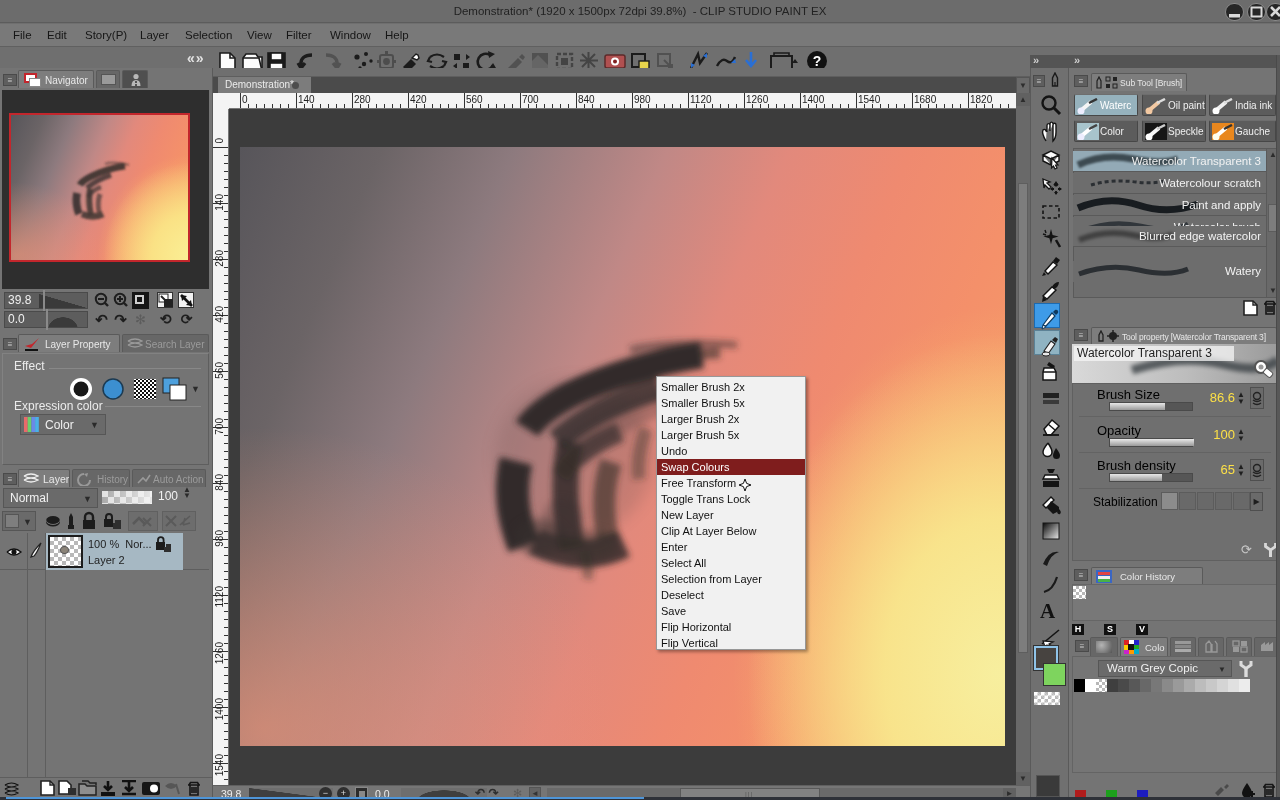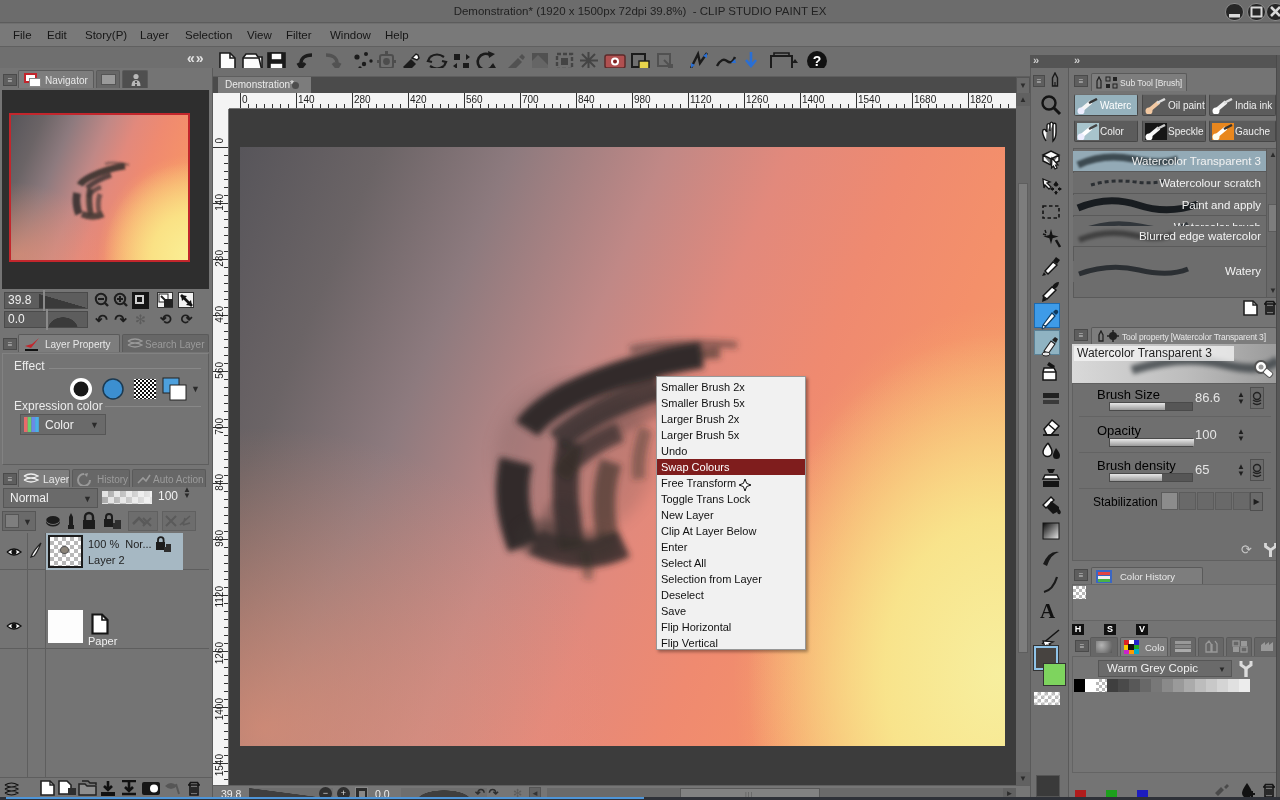--- a/index.html
+++ b/index.html
@@ -73,21 +73,21 @@
 #toolstrip{left:1030px;top:68px;width:38px;height:729px;background:#707070;border-left:1px solid #5a5a5a;overflow:hidden}
 
 #rightdock{left:1068px;top:68px;width:212px;height:729px;background:#747474;border-left:1px solid #5a5a5a;overflow:hidden}
 .stbtn{position:absolute;width:64px;height:22px;background:#5c5c5c;border:1px solid #474747;border-top-color:#6e6e6e;border-radius:2px;color:#efefef;font-size:11px;white-space:nowrap;overflow:hidden}
 .stbtn .lbl{position:absolute;left:25px;top:5px;font-size:10px}
 .stbtn.sel{background:#96b2bd;color:#fff}
 .bitem{position:absolute;left:4px;width:193px;height:21px;background:#6d6d6d;border-bottom:1px solid #5a5a5a;color:#f2f2f2;font-size:11.5px}
 .bitem .nm{position:absolute;right:5px;top:4px}
 .bitem.sel{background:#93aab6}
 .tp-label{position:absolute;font-size:13px;color:#000000}
-.tp-val{position:absolute;font-size:13px;color:#e5e5e5;}
+.tp-val{position:absolute;font-size:13px;color:#fde047;text-align:right}
 .tp-slider{position:absolute;height:9px;background:#565656;border:1px solid #4a4a4a}
 .tp-slider .fill{position:absolute;left:0;top:0;height:100%;background:linear-gradient(to bottom,#e8e8e8,#9a9a9a)}
 .spin{position:absolute;width:11px;color:#1e1e1e;font-size:8px;line-height:7px}
 .presbtn{position:absolute;width:14px;height:22px;background:#6a6a6a;border:1px solid #4f4f4f}
 
 #vidline{left:0;top:797px;width:1280px;height:3px;background:#2e3138}
 #vidline .blue{position:absolute;left:6px;top:0px;width:638px;height:2px;background:#4e95d8}
 </style></head>
 <body>
 <svg width="0" height="0" style="position:absolute">
@@ -424,32 +424,20 @@
           <span style="position:absolute;left:10px;top:9px;width:9px;height:8px;border-radius:50%;background:#8a8378;border:1px solid #555"></span>
         </div>
       <div class="ltext" style="top:5px;color:#1f1f1f">100 %&nbsp; Nor...</div>
       <div style="position:absolute;left:154px;top:3px"><svg width="20" height="18">
             <rect x="2" y="6" width="9" height="8" fill="#1c1c1c"></rect>
             <path d="M 4 6 v-2 a 2.6 2.6 0 0 1 5.6 0 v2" fill="none" stroke="#1c1c1c" stroke-width="1.8"></path>
             <rect x="10" y="11" width="7" height="5" fill="#2e2e2e"></rect>
             <rect x="12" y="8" width="5" height="3" fill="#2e2e2e"></rect>
           </svg></div>
       <div class="ltext" style="top:21px;color:#1f1f1f">Layer 2</div>
-    </div>
-    <div class="ldrow" style="top:140px;height:42px">
-      <div class="leye"><svg width="16" height="12">
-            <path d="M1 6 Q 8 0 15 6 Q 8 12 1 6" fill="#fff" stroke="#111" stroke-width="1.3"></path>
-            <circle cx="8" cy="6" r="2.6" fill="#111"></circle>
-          </svg></div>
-      <div class="lthumb" style="top:3px;height:33px;background:#fdfdfd"></div>
-      <div style="position:absolute;left:90px;top:6px"><svg width="20" height="22">
-            <path d="M 2.5 1.5 L 12 1.5 L 17.5 7 L 17.5 20.5 L 2.5 20.5 Z" fill="#fff" stroke="#161616" stroke-width="2.2"></path>
-            <path d="M 12 1.5 L 12 7 L 17.5 7" fill="none" stroke="#161616" stroke-width="1.6"></path>
-          </svg></div>
-      <div class="ltext" style="top:28px">Paper</div>
     </div>
     <div style="position:absolute;left:27px;top:66px;width:1px;height:244px;background:#5e5e5e"></div>
     <div style="position:absolute;left:45px;top:66px;width:1px;height:244px;background:#5e5e5e"></div>
   </div>
 
   <div style="position:absolute;left:0;top:709px;width:213px;height:20px;background:#747474;border-top:1px solid #5e5e5e">
     <svg width="15" height="15" style="position:absolute;left:4px;top:3px">
         <path d="M1 4 Q 7.5 0 14 4 Q 7.5 8 1 4 M1 8 Q 7.5 4 14 8 Q 7.5 12 1 8 M1 12 Q 7.5 8 14 12 Q 7.5 16 1 12" fill="none" stroke="#111" stroke-width="1.2"></path>
       </svg>
     <svg width="15" height="16" style="position:absolute;left:40px;top:2px">

